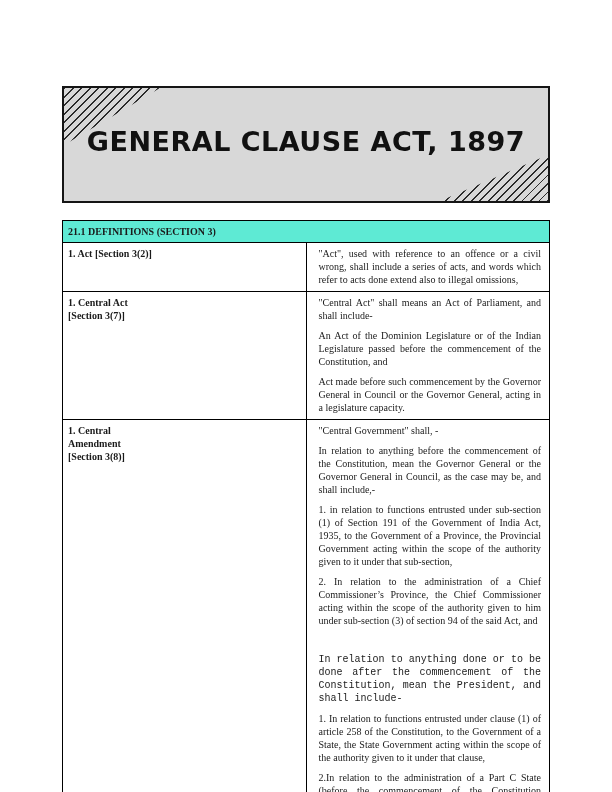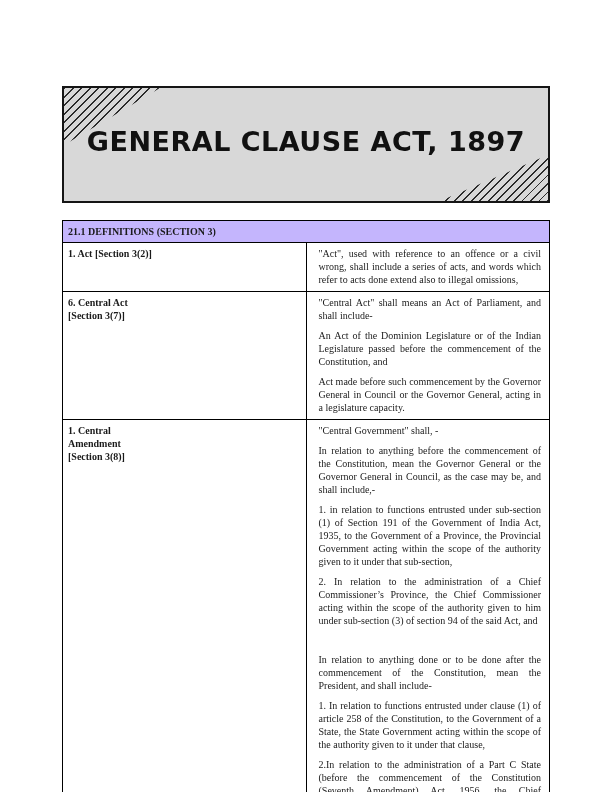--- a/index.html
+++ b/index.html
@@ -49,39 +49,39 @@
     border-collapse: collapse;
     table-layout: fixed;
   }
   table.defs th, table.defs td {
     border: 1px solid #000000;
     vertical-align: top;
     font-size: 10px;
     line-height: 13px;
   }
   th.section-header {
-    background: #c4b5fd;
+    background: #5eead4;
     text-align: left;
     font-weight: bold;
     font-size: 10.5px;
     padding: 4px 5px 4px 5px;
   }
   td.term {
     width: 96px;
     padding: 4px 3px 3px 5px;
     font-weight: bold;
   }
   td.def {
     padding: 3px 8px 5px 12px;
     text-align: justify;
   }
   #rows tr:first-child td { height: 38px; }
   p.def-para { margin: 7px 0 0 0; }
   td.def p.def-para:first-child { margin-top: 1px; }
-  p.def-para.gap { margin-top: 26px; }
+  p.def-para.gap { margin-top: 26px; font-family: Liberation Mono, monospace; }
 </style>
 </head>
 <body>
 
 <div class="page" style="color: rgb(26, 26, 26); margin-top: 24px;">
 
   <div class="banner" style="background: rgb(216, 216, 216); border-color: rgb(21, 21, 21);">
     <div class="hatch tl"></div>
     <div class="hatch br"></div>
     <div class="banner-title">GENERAL CLAUSE ACT, 1897</div>
@@ -97,21 +97,21 @@
         <tr>
           <td class="term">
             <div>1. Act [Section 3(2)]</div>
           </td>
           <td class="def">
             <p class="def-para">"Act", used with reference to an offence or a civil wrong, shall include a series of acts, and words which refer to acts done extend also to illegal omissions,</p>
           </td>
         </tr>
         <tr>
           <td class="term">
-            <div>6. Central Act</div>
+            <div>1. Central Act</div>
             <div>[Section 3(7)]</div>
           </td>
           <td class="def">
             <p class="def-para">"Central Act" shall means an Act of Parliament, and shall include-</p>
             <p class="def-para">An Act of the Dominion Legislature or of the Indian Legislature passed before the commencement of the Constitution, and</p>
             <p class="def-para">Act made before such commencement by the Governor General in Council or the Governor General, acting in a legislature capacity.</p>
           </td>
         </tr>
         <tr>
           <td class="term">

